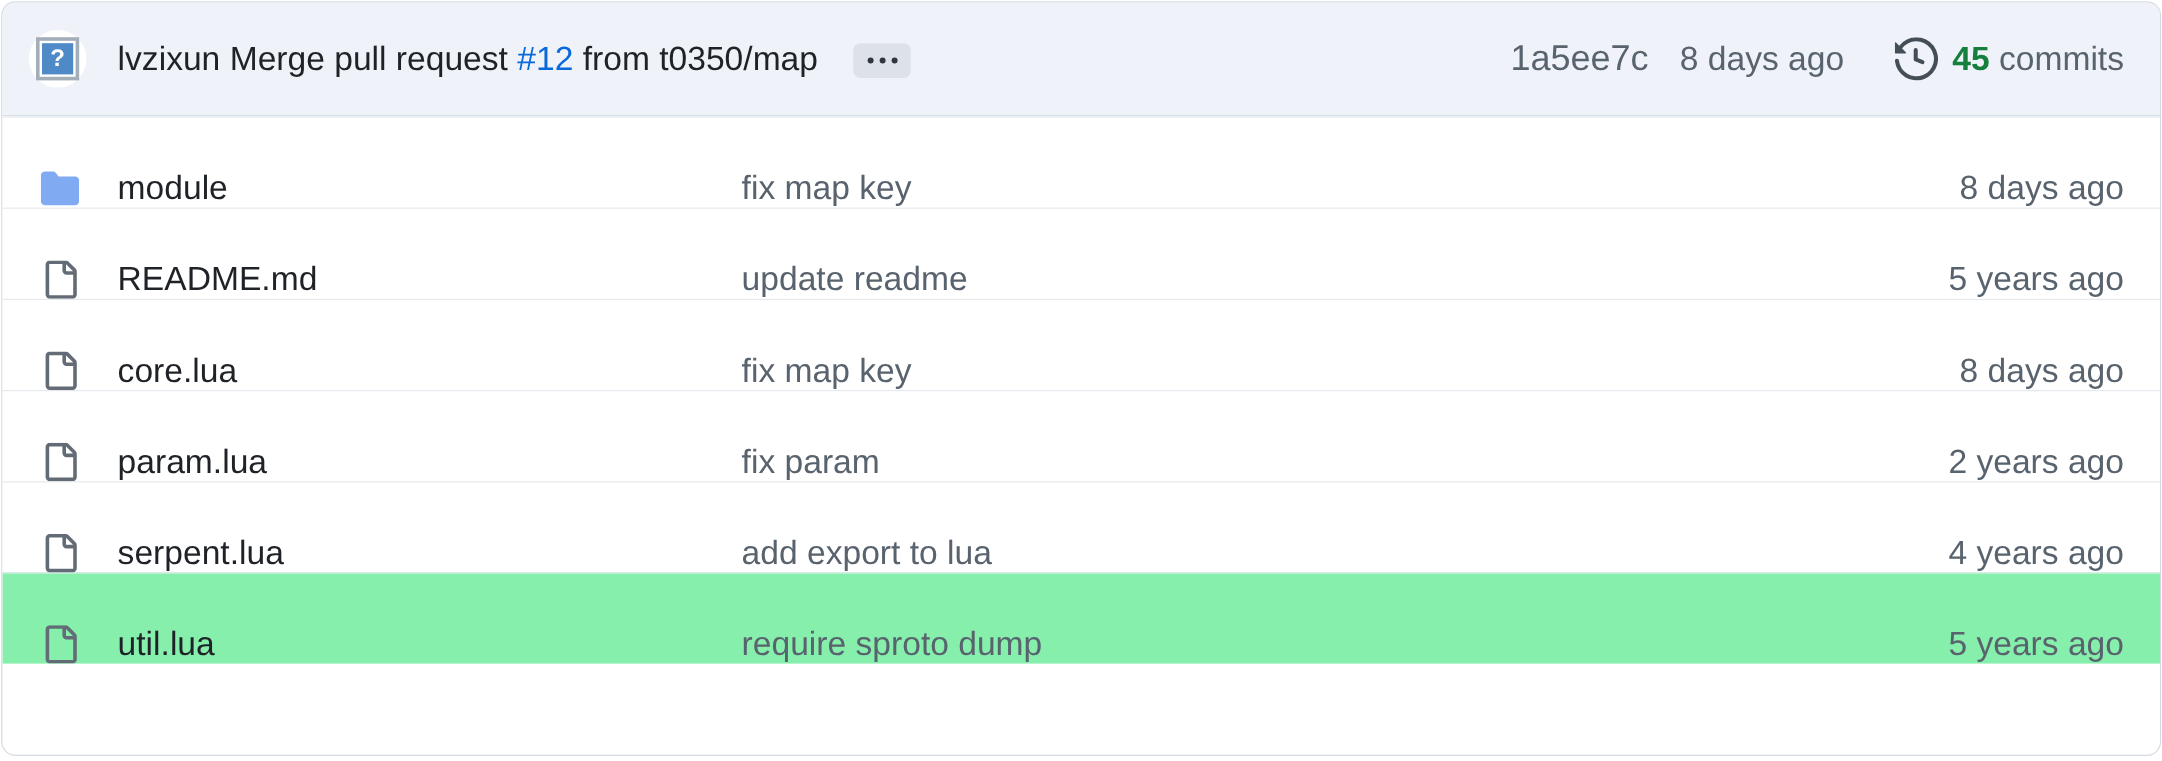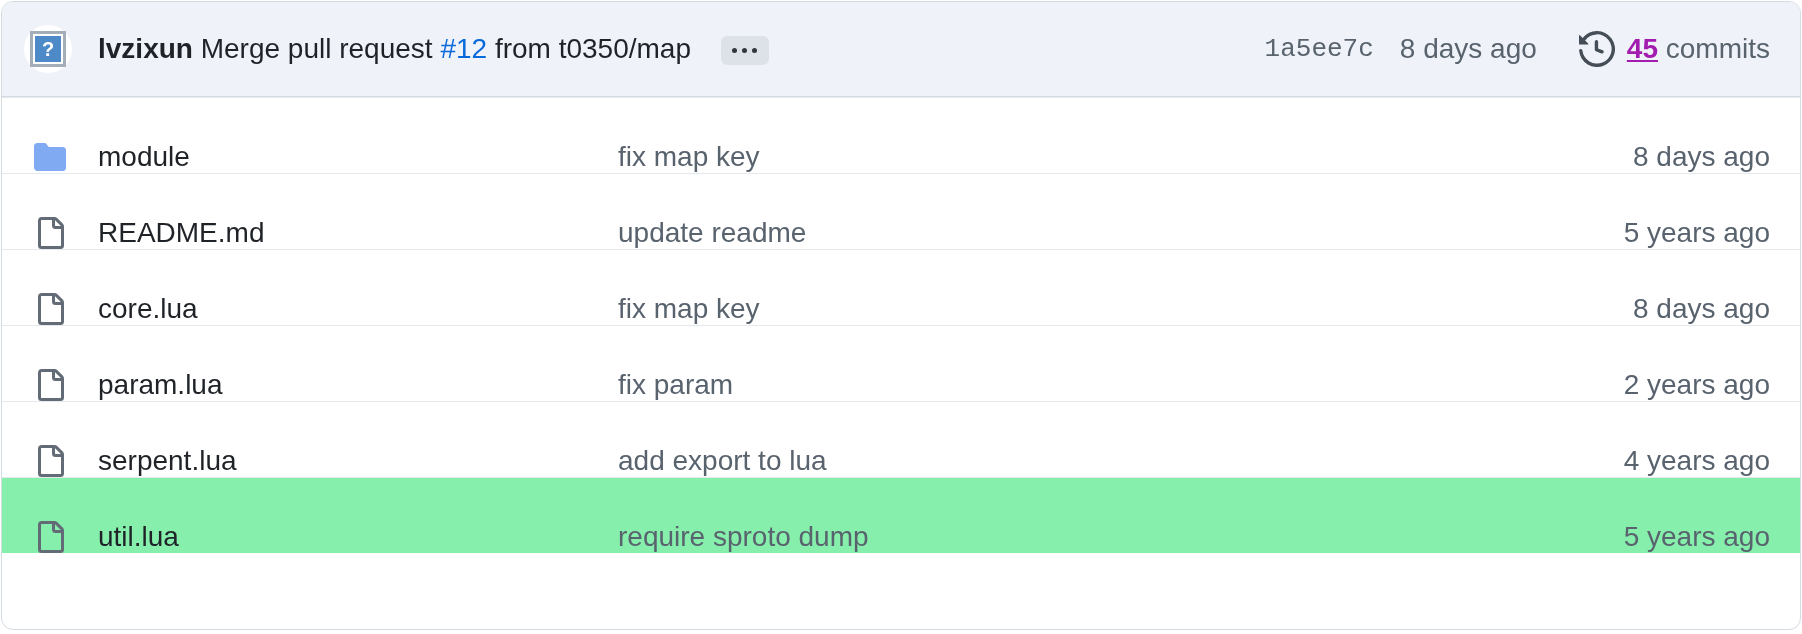--- a/index.html
+++ b/index.html
@@ -29,37 +29,37 @@
   .broken-outer {
     width:36px; height:36px; border:3px solid #a3aeb9; background:#ffffff;
     display:flex; align-items:center; justify-content:center;
   }
   .broken-inner {
     width:26px; height:26px; background:#4e89c8; color:#ffffff;
     font-size:20px; font-weight:700;
     display:flex; align-items:center; justify-content:center;
   }
   .commit-title { margin-left:26px; font-size:28px; color:#1f2328; }
-  .commit-title .author { font-weight:700; cursor:pointer; }
+  .commit-title .author { font-weight:400; cursor:pointer; }
   .commit-title .pr-link { color:#0969da; cursor:pointer; }
   .expander {
     margin-left:22px; width:48px; height:29px; border:none; border-radius:6px;
     background:#dde2e9; display:inline-flex; align-items:center; justify-content:center;
     cursor:pointer; vertical-align:middle; padding:0;
   }
   .expander .dots { display:flex; gap:5px; }
   .expander .dot { width:5px; height:5px; border-radius:50%; background:#2f363d; }
 
   .header-right { margin-left:auto; display:flex; align-items:center; }
-  .hash { font-size:26px; color:#59636e; cursor:pointer;font-family:Liberation Mono, monospace; }
+  .hash { font-size:30px; color:#59636e; cursor:pointer; }
   .head-date { font-size:28px; color:#59636e; margin-left:26px; }
   .history-link { display:flex; align-items:center; margin-left:42px; cursor:pointer; }
   .history-icon { width:36px; height:36px; flex:none; }
   .commit-count { font-size:28px; color:#59636e; margin-left:12px; }
-  .commit-count strong { color:#a21caf; font-weight:700;text-decoration:underline; }
+  .commit-count strong { color:#15803d; font-weight:700; }
 
   
   .file-row {
     height:76px; display:flex; align-items:flex-end;
     padding:0 30px 0 32px; border-top:1px solid #e5e9ee;
     background:#ffffff; cursor:pointer;
   }
   .file-row:first-of-type { border-top:none; }
   .file-row.highlight { background:#86efac; }
   .icon-cell { width:32px; height:32px; flex:none; }

